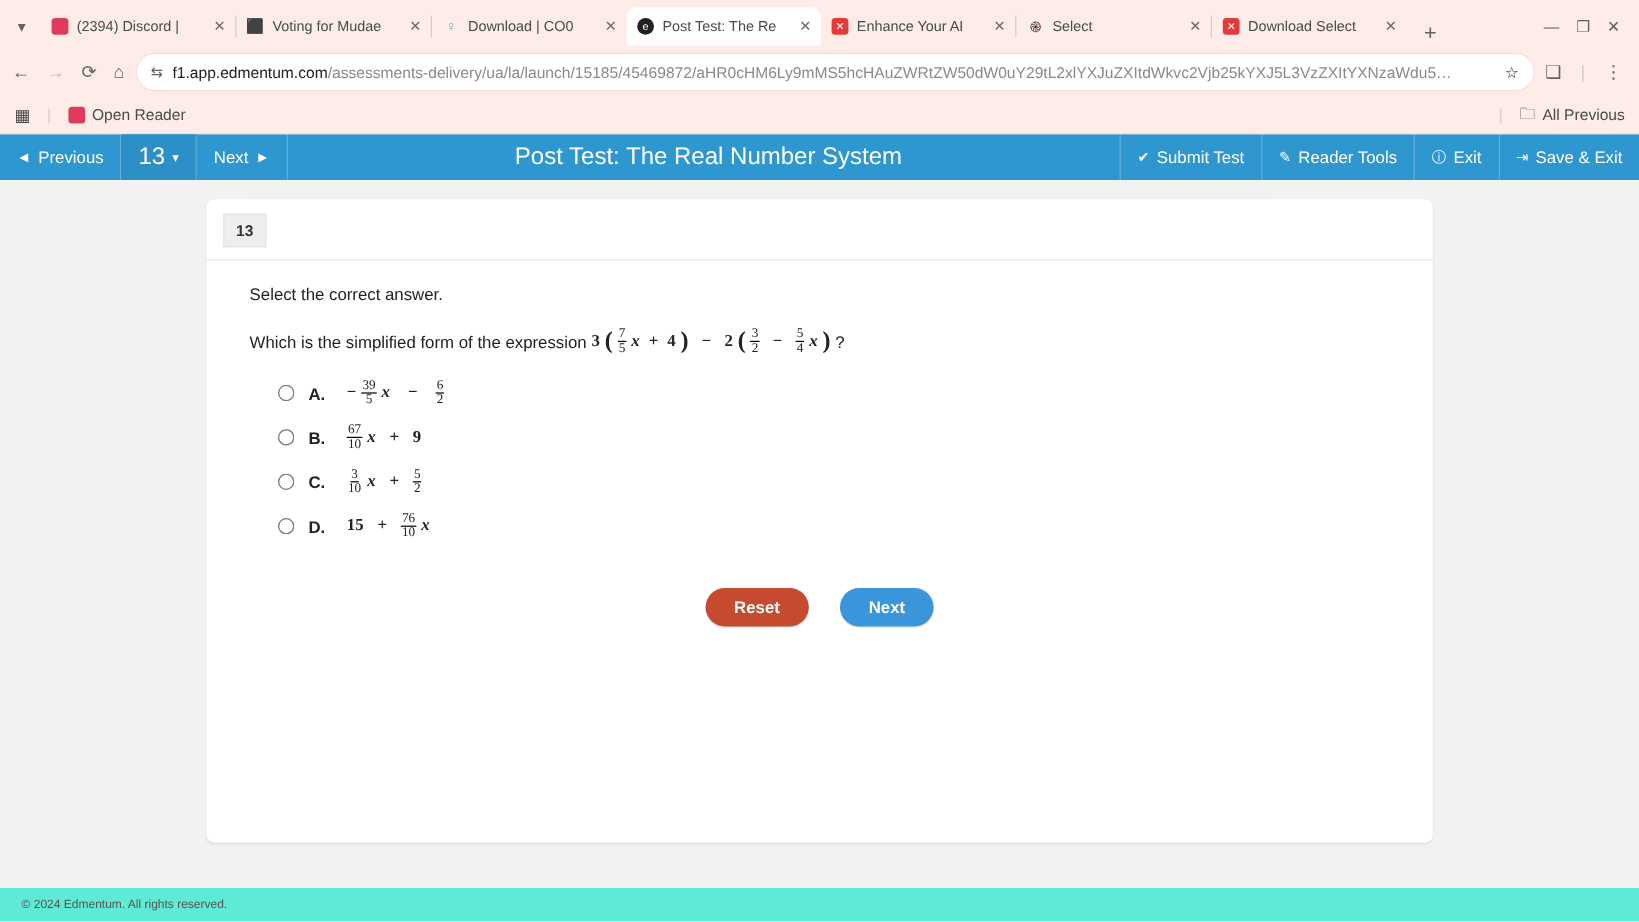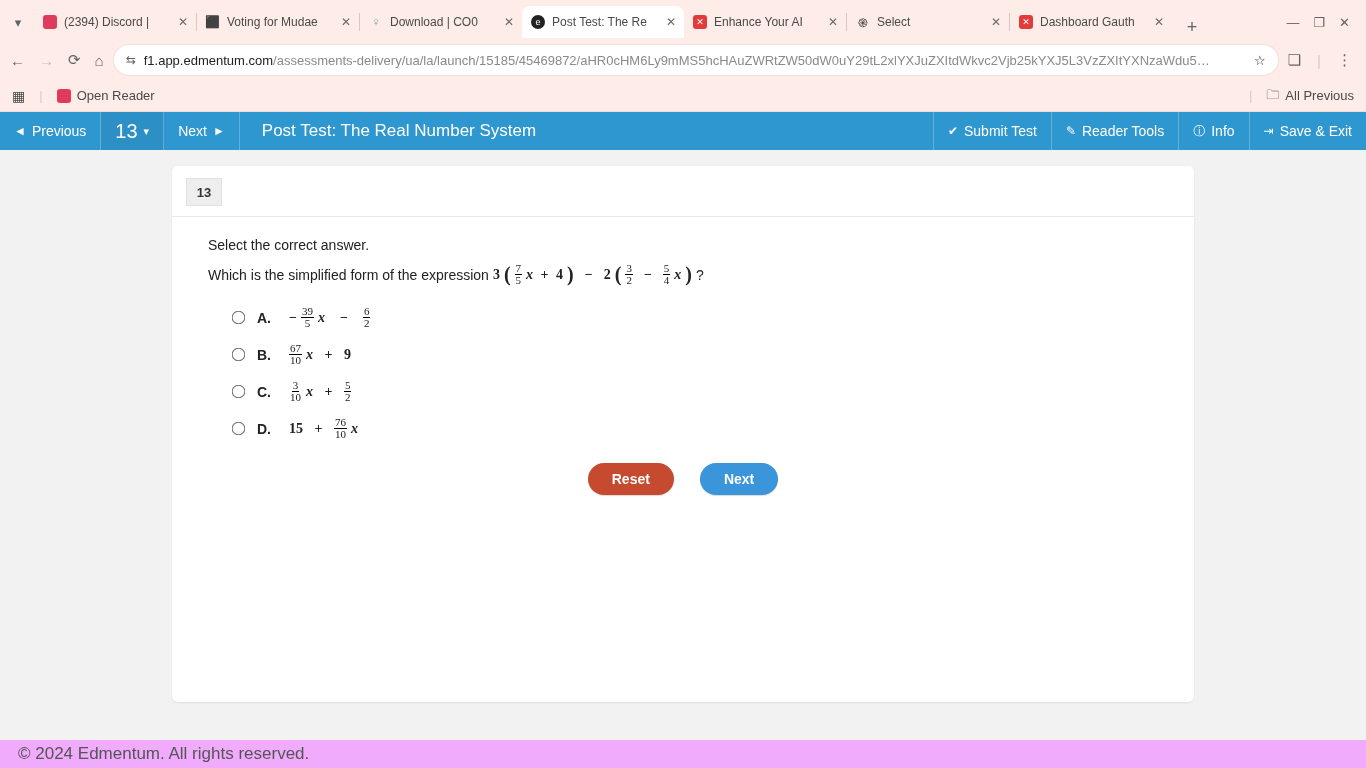--- a/index.html
+++ b/index.html
@@ -73,21 +73,21 @@
     height:38px; background:#2f97cf; color:#fff;
     display:flex; align-items:stretch; font-size:14px;
   }
   .app-bar .seg {
     display:flex; align-items:center; gap:6px; padding:0 14px;
     border-right:1px solid rgba(255,255,255,0.25);
     white-space:nowrap;
   }
   .app-bar .q-num { font-size:20px; font-weight:400; background:#2c8fc5; }
   .app-bar .q-num .caret { font-size:11px; }
-  .app-bar .title-seg { flex:1; font-size:17px; padding-left:22px; border-right:none;}
+  .app-bar .title-seg { flex:1; font-size:20px; padding-left:22px; border-right:none;justify-content:center;}
   .app-bar .right { display:flex; }
   .app-bar .right .seg { border-left:1px solid rgba(255,255,255,0.25); border-right:none; }
   .app-bar .ico { font-size:12px; }
 
   
   .page-area {
     background:#f2f2f2; height:calc(768px - 40px - 40px - 32px - 38px - 28px);
     padding:16px 0 0 0; display:flex; flex-direction:column; align-items:center;
   }
   .card {
@@ -97,40 +97,40 @@
     display:flex; flex-direction:column;
   }
   .qnum-badge {
     width:36px; height:28px; background:#eeeeee; color:#333;
     display:flex; align-items:center; justify-content:center;
     font-weight:bold; font-size:13px; margin:12px 0 0 14px;
     border:1px solid #e1e1e1;
   }
   .hr { border-top:1px solid #e8e8e8; margin-top:10px; }
   .qbody { padding:20px 36px 0 36px; font-size:14px; color:#222; }
-  .instr { margin-bottom:10px; }
+  .instr { margin-bottom:20px; }
   .qtext { margin-bottom:20px; display:flex; align-items:center; gap:4px; flex-wrap:wrap;}
   .choices { padding-left:24px; }
   .choice {
     display:flex; align-items:center; gap:12px; margin-bottom:14px; font-size:14px;
   }
   .choice input { transform:scale(1.05); }
   .choice .letter { font-weight:bold; width:20px; }
-  .btn-row { display:flex; gap:26px; justify-content:center; margin-top:23px;align-items:center; }
+  .btn-row { display:flex; gap:26px; justify-content:center; margin-top:40px;align-items:center; }
   .btn {
     padding:8px 24px; border-radius:18px; color:#fff; font-size:14px;
     border:none; cursor:pointer; font-weight:bold;
     box-shadow:0 1px 1px rgba(0,0,0,0.15);
   }
   .btn.reset { background:#c64a2f; }
   .btn.next  { background:#3a95db; }
 
   .footer {
-    height:28px; background:#f0abfc; padding-left:18px;
-    display:flex; align-items:center; font-size:17px; color:#555;
+    height:28px; background:#5eead4; padding-left:18px;
+    display:flex; align-items:center; font-size:10px; color:#555;
   }
 
   
   .frac { display:inline-flex; flex-direction:column; align-items:center; font-size:11px; line-height:1; vertical-align:middle; font-family:"Times New Roman",serif;}
   .frac .num { border-bottom:1px solid #000; padding:0 1px;}
   .frac .den { padding:0 1px;}
   .math { font-family:"Times New Roman", serif; font-weight:bold; font-style:italic; }
   .mathup { font-family:"Times New Roman", serif; font-weight:bold; font-style:normal;}
   .bigp { font-size:20px; font-family:"Times New Roman", serif; font-weight:bold;}
   .mrow { display:inline-flex; align-items:center; gap:4px; }
@@ -194,21 +194,21 @@
       <span class="favicon fav-gpt">֎</span>
       <span class="title">Select</span>
       <span class="close">✕</span>
     </div>
     <span class="tab-sep"></span>
 
     <div class="tab">
       <span class="favicon">
           <span class="fav-red">✕</span>
         </span>
-      <span class="title">Dashboard Gauth</span>
+      <span class="title">Download Select</span>
       <span class="close">✕</span>
     </div>
 
     <div class="newtab">+</div>
   </div>
   <div class="win-controls">
     <span>—</span>
     <span>❐</span>
     <span>✕</span>
   </div>
@@ -270,21 +270,21 @@
     <div class="seg">
       <span class="ico">✔</span>
       <span>Submit Test</span>
     </div>
     <div class="seg">
       <span class="ico">✎</span>
       <span>Reader Tools</span>
     </div>
     <div class="seg">
       <span class="ico">ⓘ</span>
-      <span>Info</span>
+      <span>Exit</span>
     </div>
     <div class="seg">
       <span class="ico">⇥</span>
       <span>Save &amp; Exit</span>
     </div>
   </div>
 </div>
 
 <div class="page-area">
   <div class="card">

